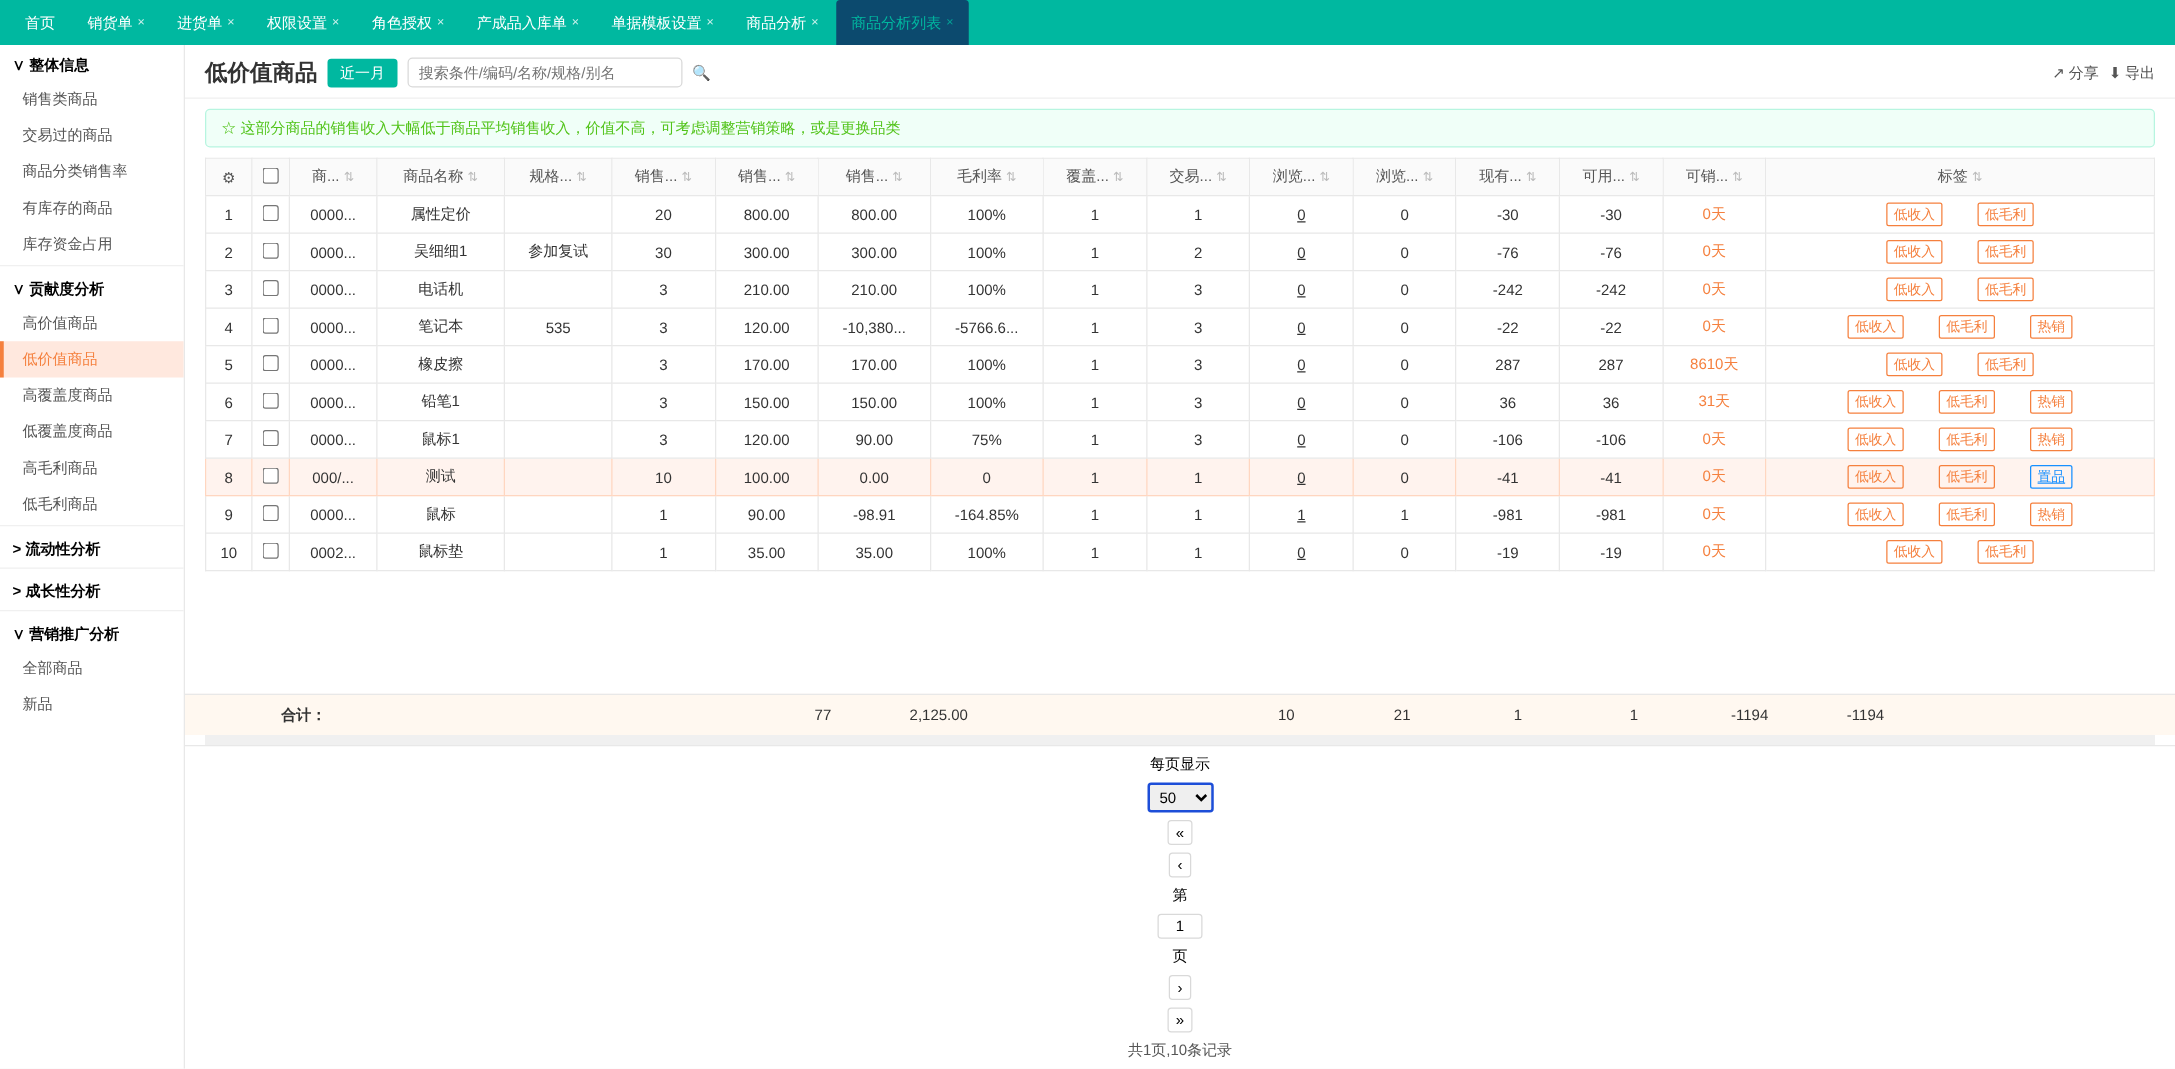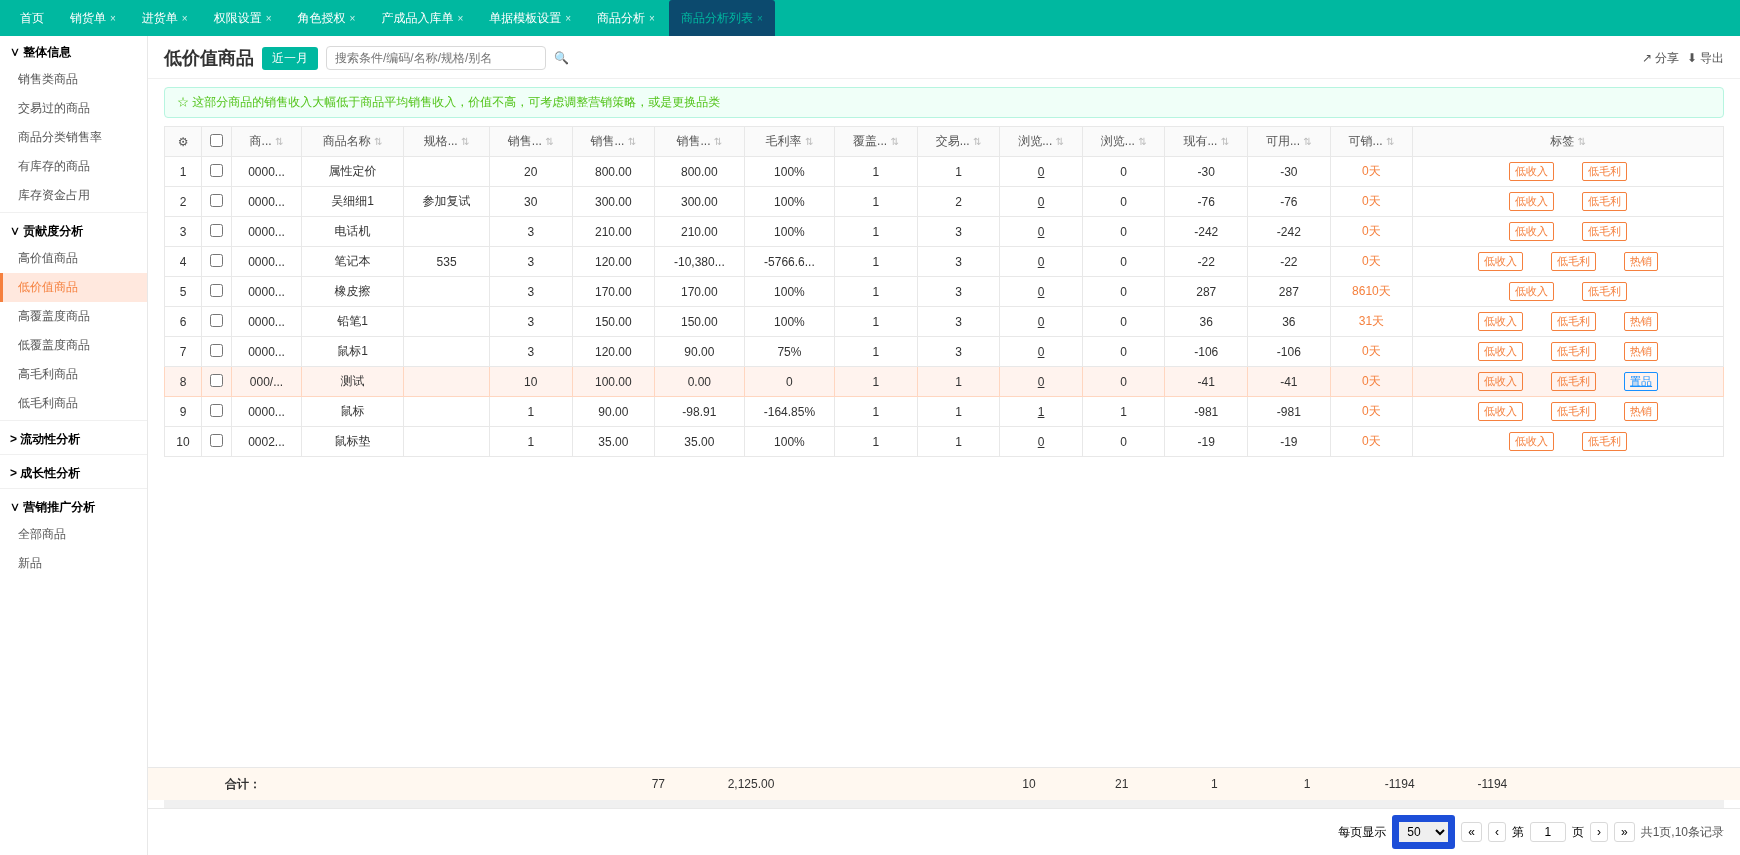--- a/index.html
+++ b/index.html
@@ -211,23 +211,24 @@
 
     
     .pagination {
       padding: 6px 16px;
       border-top: 1px solid #e8e8e8;
       display: flex;
       align-items: center;
       justify-content: flex-end;
       gap: 6px;
       background: #fff;
+      flex-direction: column;
     }
     .page-size-select {
-      border: 7px solid #1d4ed8;
+      border: 2px solid #1d4ed8;
       border-radius: 3px;
       padding: 2px 4px;
       font-size: 12px;
     }
     .page-btn {
       border: 1px solid #d9d9d9;
       background: #fff;
       padding: 2px 6px;
       border-radius: 3px;
       cursor: pointer;

